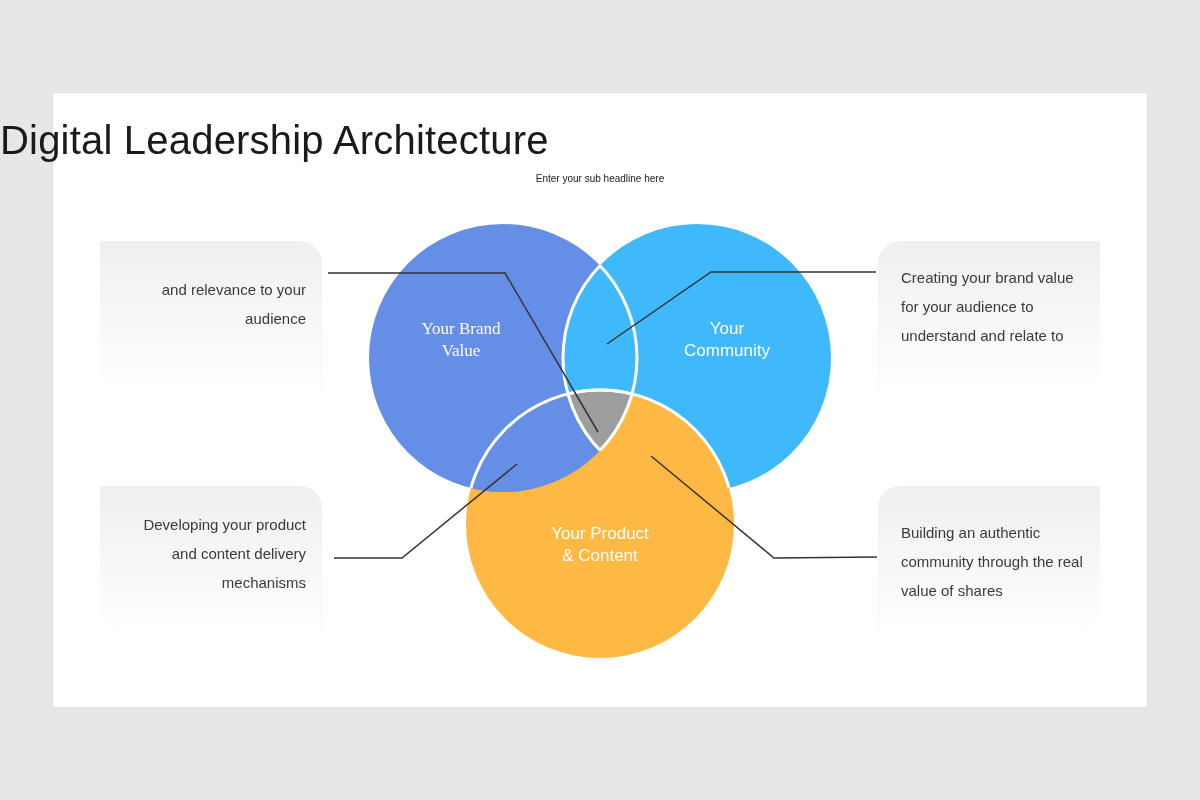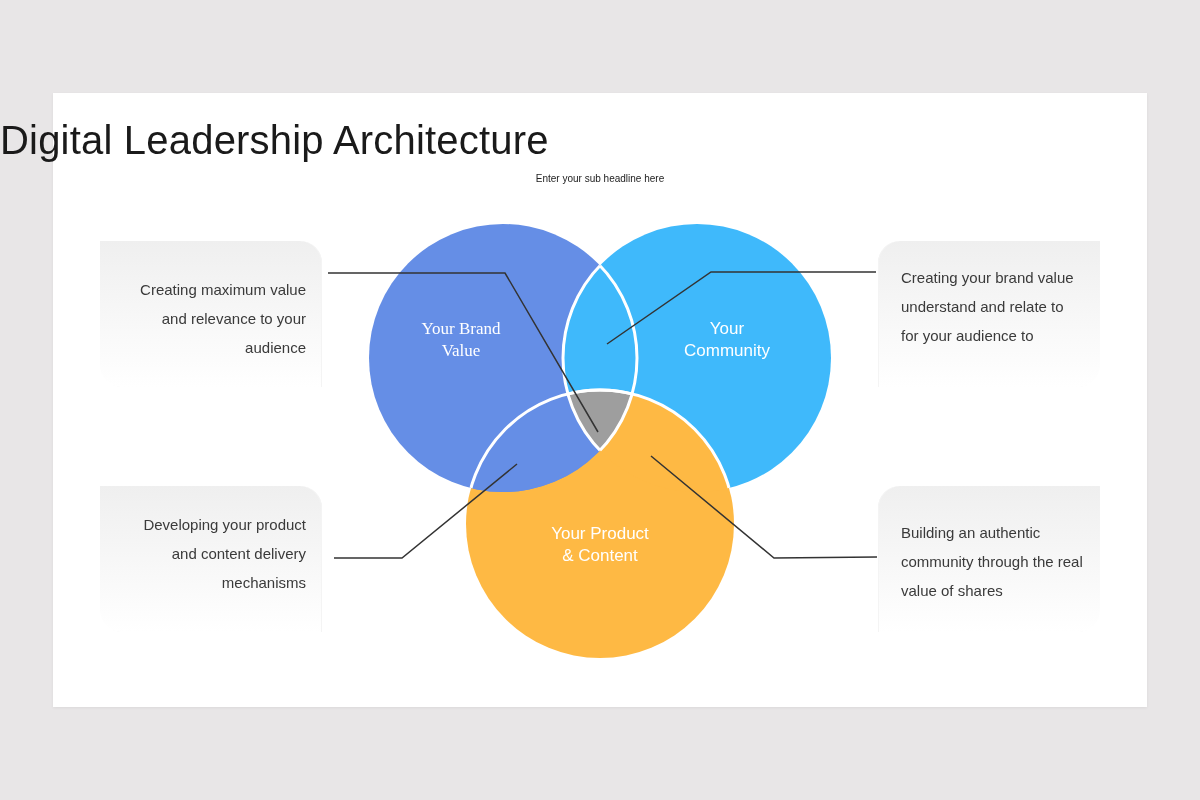--- a/index.html
+++ b/index.html
@@ -135,28 +135,27 @@
 <div class="circle-label" id="label-community">
   <span class="line">Your</span>
   <span class="line">Community</span>
 </div>
 <div class="circle-label" id="label-product">
   <span class="line">Your Product</span>
   <span class="line">&amp; Content</span>
 </div>
 
 <div class="card left" id="card-tl">
-  <span class="line">Creating maximum value</span>
   <span class="line">and relevance to your</span>
   <span class="line">audience</span>
 </div>
 <div class="card right" id="card-tr">
   <span class="line">Creating your brand value</span>
+  <span class="line">for your audience to</span>
   <span class="line">understand and relate to</span>
-  <span class="line">for your audience to</span>
 </div>
 <div class="card left" id="card-bl">
   <span class="line">Developing your product</span>
   <span class="line">and content delivery</span>
   <span class="line">mechanisms</span>
 </div>
 <div class="card right" id="card-br">
   <span class="line">Building an authentic</span>
   <span class="line">community through the real</span>
   <span class="line">value of shares</span>

